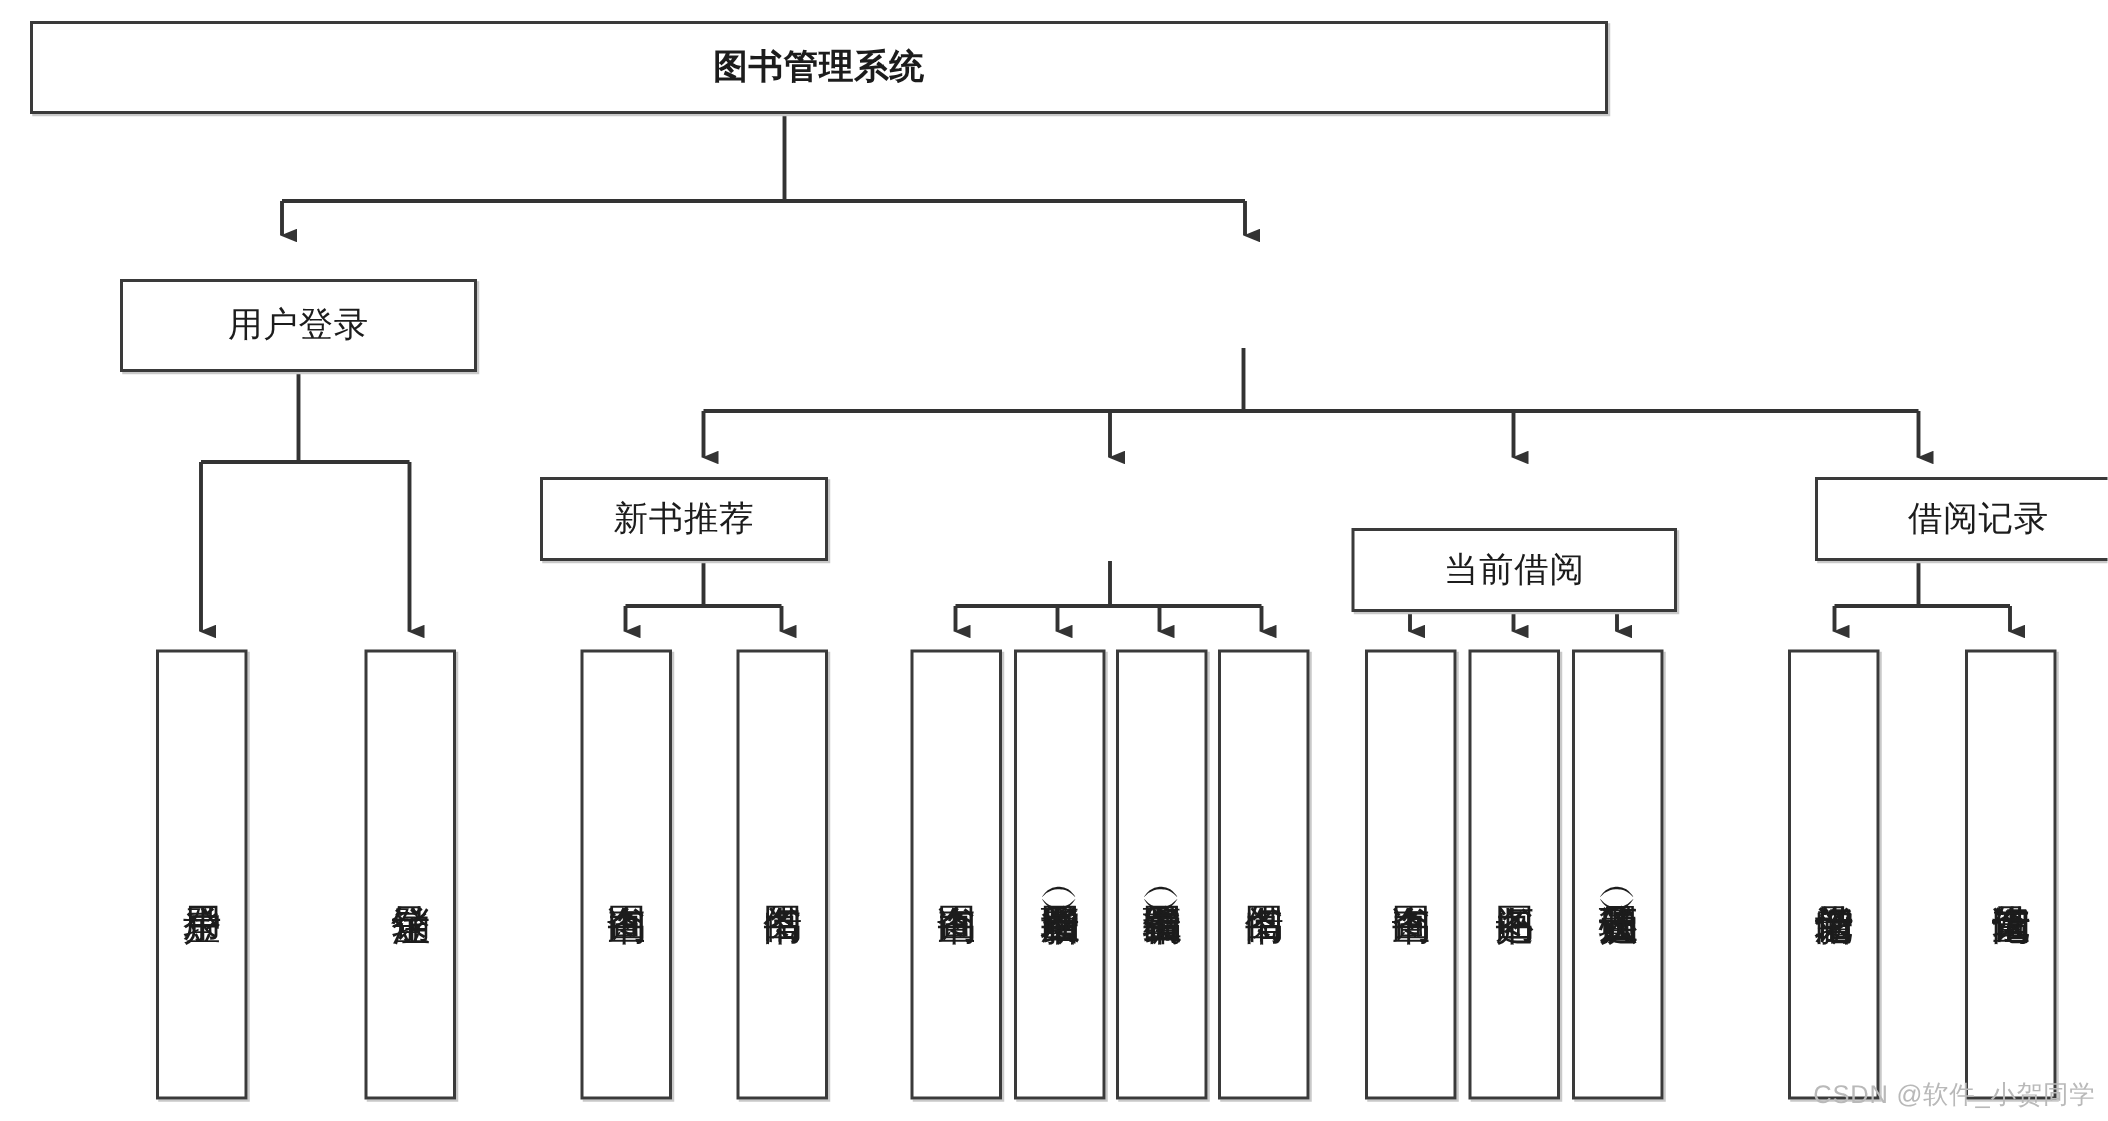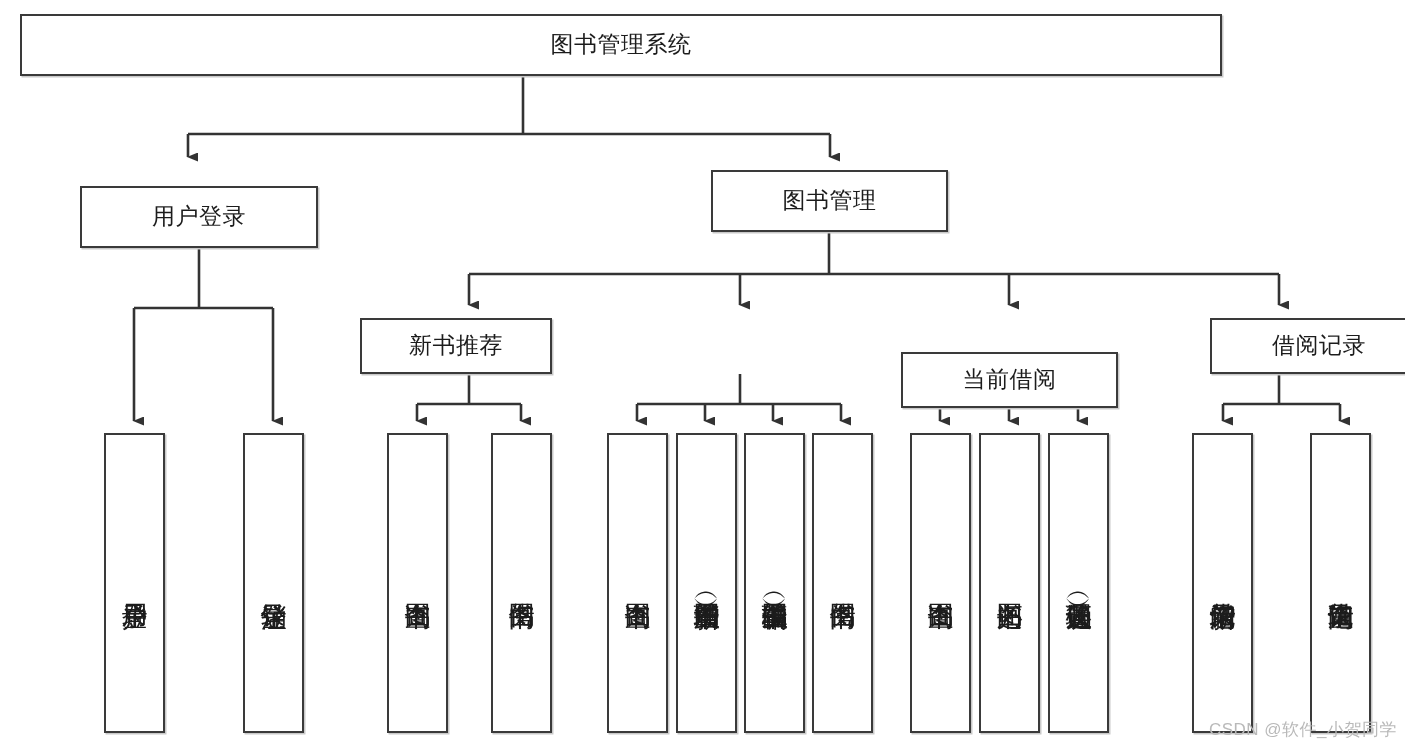--- a/index.html
+++ b/index.html
@@ -126,31 +126,28 @@
       <path d="M1009,404 L1009,421" marker-end="url(#arrowhead)"></path>
       <path d="M1078,404 L1078,421" marker-end="url(#arrowhead)"></path>
 
       <path d="M1279,374 L1279,404"></path>
       <path d="M1223,404 L1340,404"></path>
       <path d="M1223,404 L1223,421" marker-end="url(#arrowhead)"></path>
       <path d="M1340,404 L1340,421" marker-end="url(#arrowhead)"></path>
     </g>
   </svg>
 
-  <div class="node-box" style="left:20px; top:14px; width:1202px; height:62px;">
+  <div class="node-box" style="left:20px; top:14px; width:1052px; height:62px;font-weight:bold;">
     <span class="node-label-h">图书管理系统</span>
   </div>
 
   <div class="node-box" style="left:80px; top:170px; width:238px; height:62px;margin-top:16px;">
     <span class="node-label-h">用户登录</span>
   </div>
 
-  <div class="node-box" style="left:711px; top:170px; width:237px; height:62px;">
-    <span class="node-label-h">图书管理</span>
-  </div>
 
   <div class="node-box" style="left:360px; top:318px; width:192px; height:56px;">
     <span class="node-label-h">新书推荐</span>
   </div>
 
 
   <div class="node-box" style="left:901px; top:318px; width:217px; height:56px;margin-top:34px;">
     <span class="node-label-h">当前借阅</span>
   </div>
 

